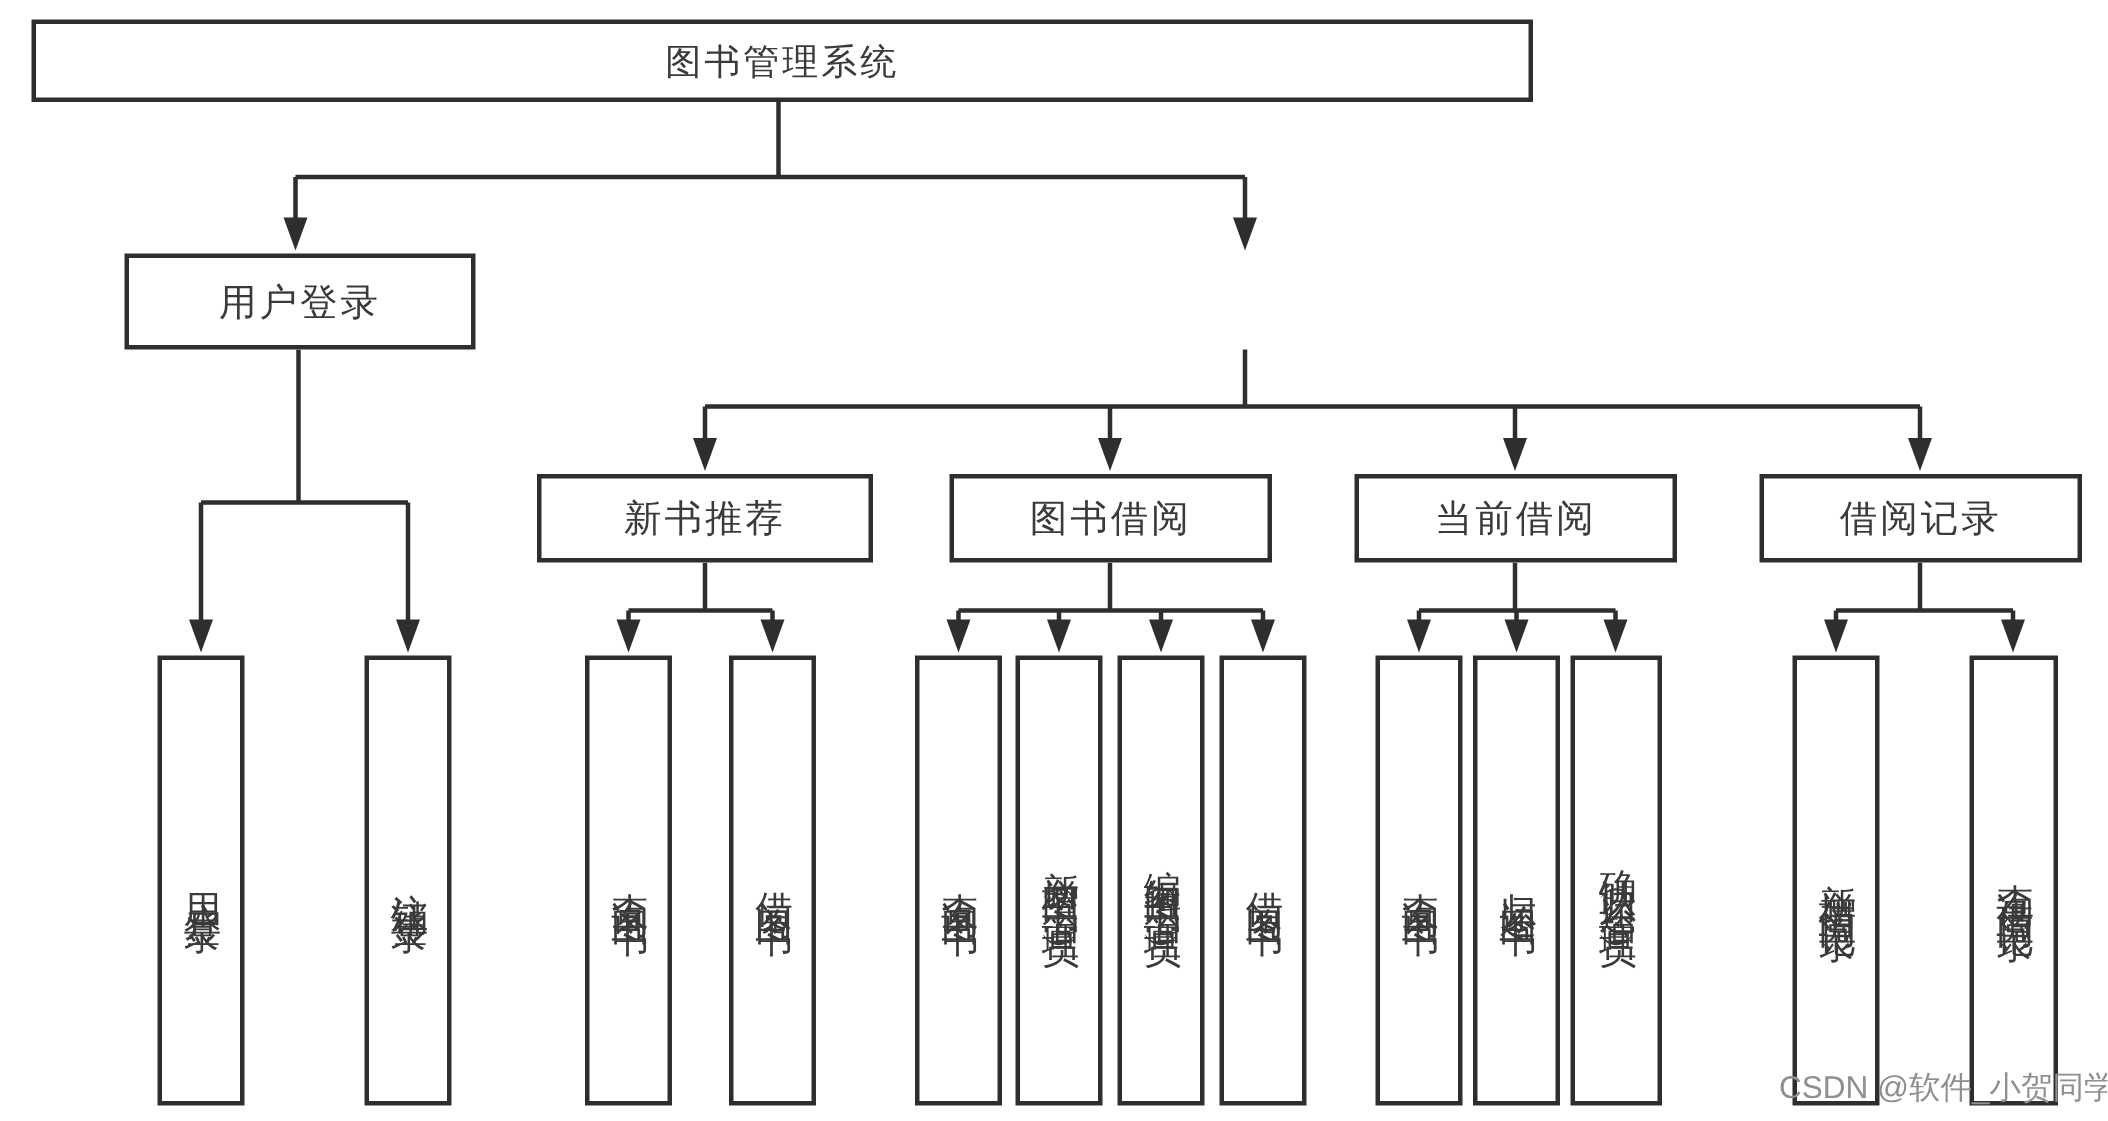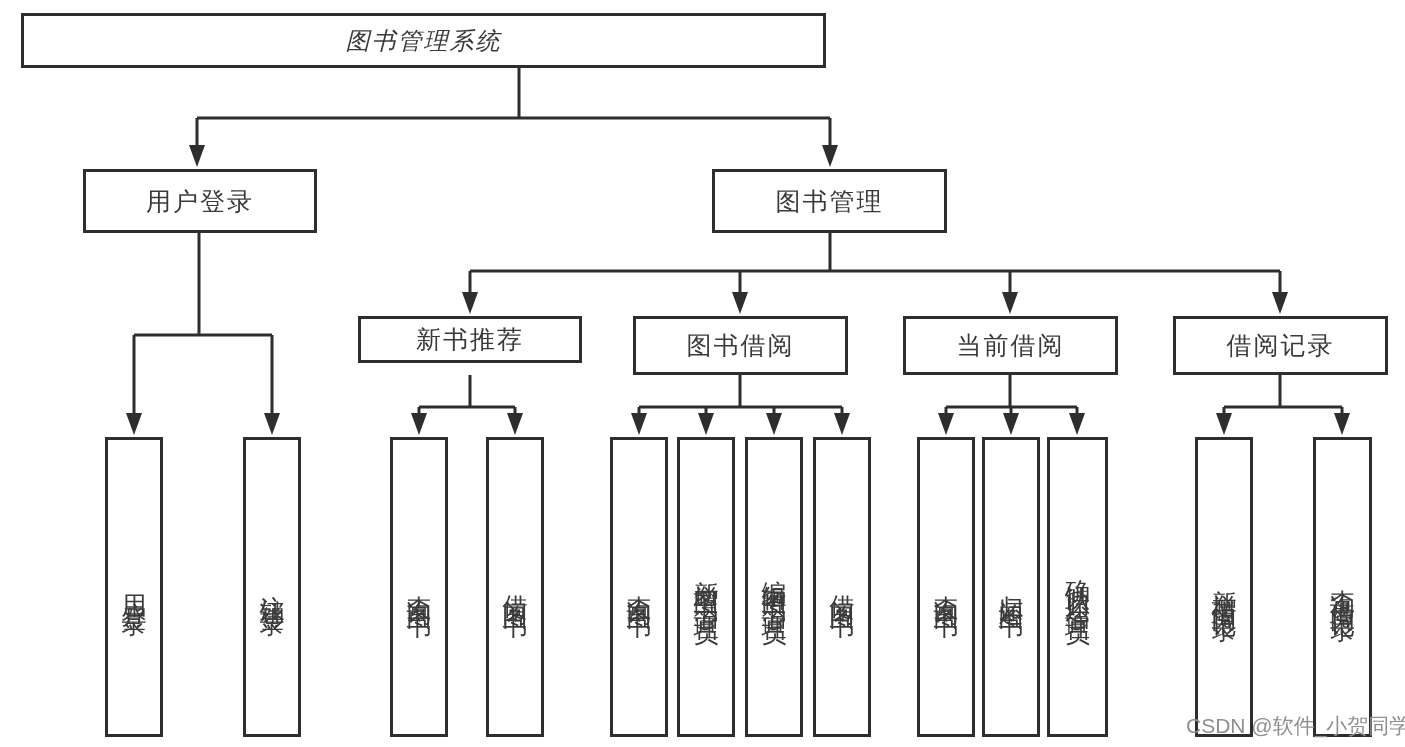--- a/index.html
+++ b/index.html
@@ -99,32 +99,29 @@
     <path d="M1010,375 V407 M946,407 H1077 M946,407 V416 M1011,407 V416 M1077,407 V416"></path>
     <polygon points="946,435 938,413 954,413"></polygon>
     <polygon points="1011,435 1003,413 1019,413"></polygon>
     <polygon points="1077,435 1069,413 1085,413"></polygon>
 
     <path d="M1280,375 V407 M1224,407 H1342 M1224,407 V416 M1342,407 V416"></path>
     <polygon points="1224,435 1216,413 1232,413"></polygon>
     <polygon points="1342,435 1334,413 1350,413"></polygon>
   </svg>
 
-  <div class="node node-h node-root" style="left:21px; top:13px; width:805px; height:55px;font-style:italic;">
+  <div class="node node-h node-root" style="left:21px; top:13px; width:1001px; height:55px;">
     <span>图书管理系统</span>
   </div>
 
   <div class="node node-h" style="left:83px; top:169px; width:234px; height:64px;">
     <span>用户登录</span>
   </div>
-  <div class="node node-h" style="left:712px; top:169px; width:235px; height:64px;">
-    <span>图书管理</span>
-  </div>
 
-  <div class="node node-h" style="left:358px; top:316px; width:224px; height:47px;">
+  <div class="node node-h" style="left:358px; top:316px; width:224px; height:59px;">
     <span>新书推荐</span>
   </div>
   <div class="node node-h" style="left:633px; top:316px; width:215px; height:59px;">
     <span>图书借阅</span>
   </div>
   <div class="node node-h" style="left:1173px; top:316px; width:215px; height:59px;">
     <span>借阅记录</span>
   </div>
   <div class="node node-h" style="left:903px; top:316px; width:215px; height:59px;">
     <span>当前借阅</span>

